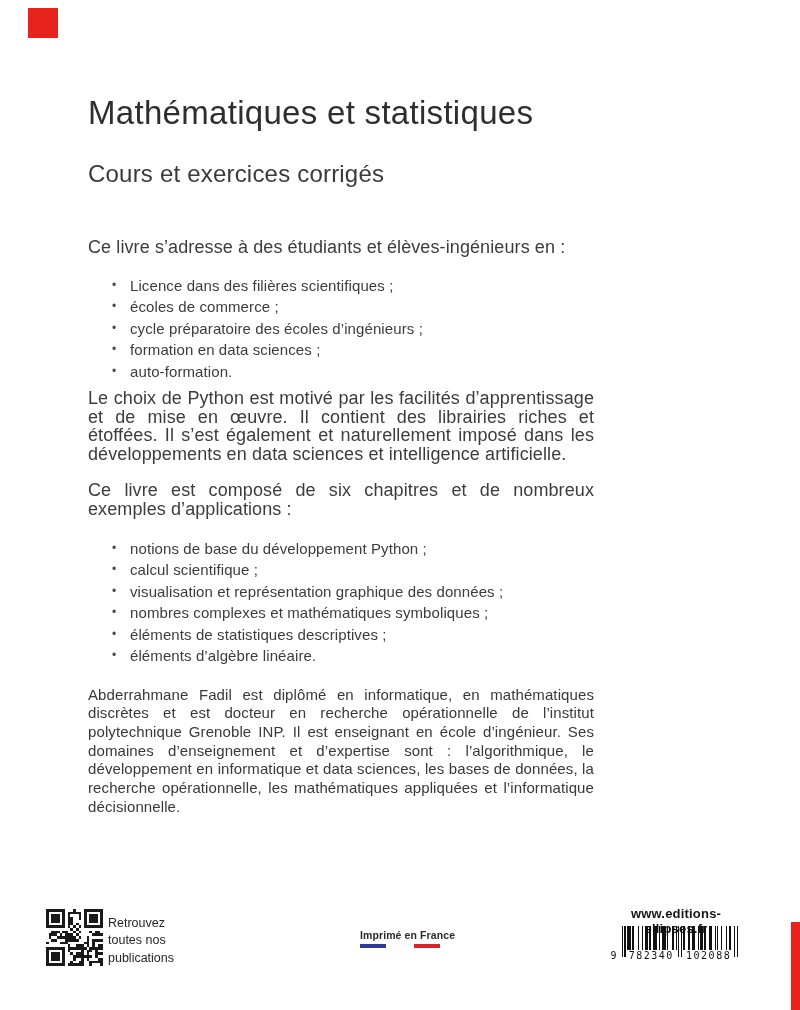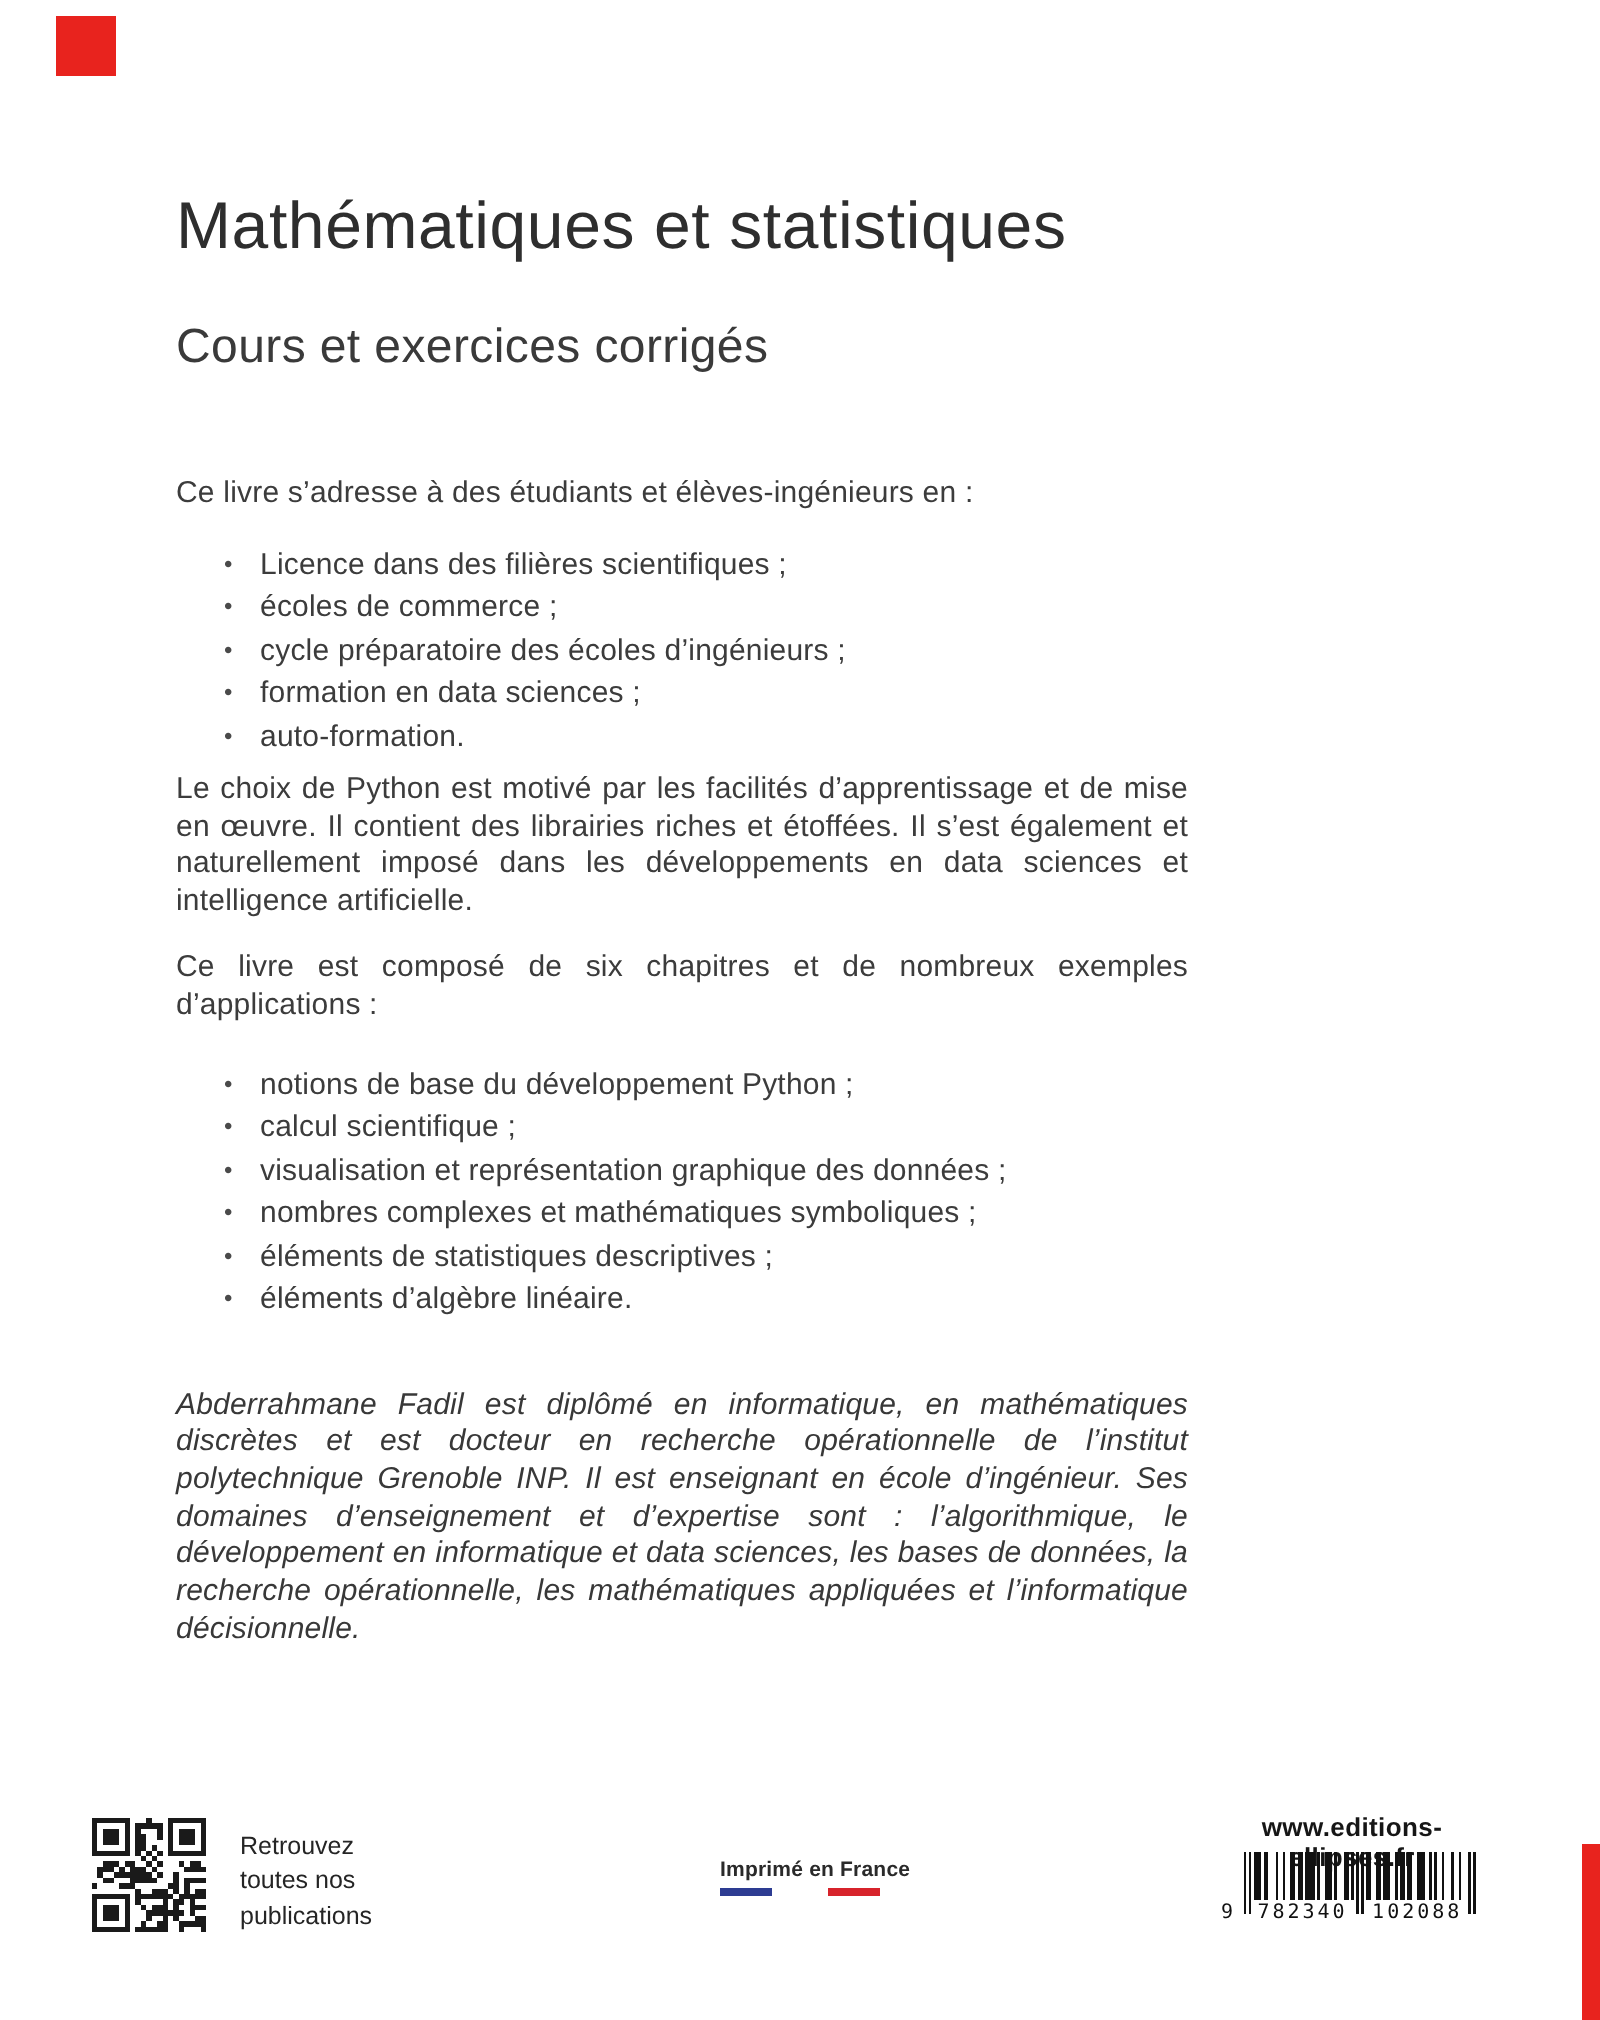--- a/index.html
+++ b/index.html
@@ -15,36 +15,36 @@
     font-family:"Liberation Sans", sans-serif;color:var(--ink);
   }
   .logo-square{position:absolute;left:28px;top:8px;width:30px;height:30px;background:var(--accent);}
   .edge-bar{position:absolute;right:0;top:922px;width:9px;height:88px;background:var(--accent);}
 
   .content{position:absolute;left:88px;top:95px;width:506px;}
   .title{font-size:33px;line-height:35px;font-weight:300;color:#2e2e2e;letter-spacing:.3px;margin:0;}
   .title span{display:block;}
   .subtitle{font-size:24px;line-height:28px;font-weight:300;color:#3a3a3a;letter-spacing:.2px;margin-top:30px;}
 
-  .body-txt{font-size:15px;line-height:18.6px;letter-spacing:.1px;}
+  .body-txt{font-size:18px;line-height:18.6px;letter-spacing:.1px;}
   .intro{margin-top:50px;}
   .para{margin-top:8px;text-align:justify;}
   .para.p2{margin-top:7px;}
   .para.contents-intro{margin-top:7px;}
 
   ul.blist{list-style:none;margin:13px 0 0 0;padding:0;line-height:21.5px;font-size:15px;letter-spacing:.1px;}
   ul.blist.second{margin-top:19px;}
   ul.blist li{position:relative;padding-left:42px;}
   ul.blist li::before{content:"•";position:absolute;left:24px;top:0;font-size:12px;color:#4a4a4a;}
 
-  .bio{margin-top:33px;font-style:italic;font-size:15px;line-height:18.7px;text-align:justify;letter-spacing:.1px;color:#383838;}
+  .bio{margin-top:19px;font-size:15px;line-height:18.7px;text-align:justify;letter-spacing:.1px;color:#383838;}
 
   
   .qr{position:absolute;left:46px;top:909px;width:57px;height:57px;}
-  .pub-lines{position:absolute;left:120px;top:915px;font-size:12.5px;line-height:17.4px;color:#252525;}
+  .pub-lines{position:absolute;left:108px;top:915px;font-size:12.5px;line-height:17.4px;color:#252525;}
   .imprime{position:absolute;left:360px;top:929px;width:80px;text-align:center;}
   .imprime .lbl{font-size:10.5px;font-weight:600;color:#2a2a2a;letter-spacing:.1px;white-space:nowrap;}
   .imprime .flag{display:flex;justify-content:space-between;margin-top:3px;}
   .imprime .flag i{display:block;width:26px;height:4px;}
   .imprime .flag .b{background:var(--flag-blue);}
   .imprime .flag .r{background:var(--flag-red);}
   .site{position:absolute;left:605px;top:906px;width:142px;text-align:center;font-size:13px;font-weight:700;color:#161616;letter-spacing:.2px;}
   .barcode{position:absolute;left:608px;top:926px;}
 </style>
 </head>

